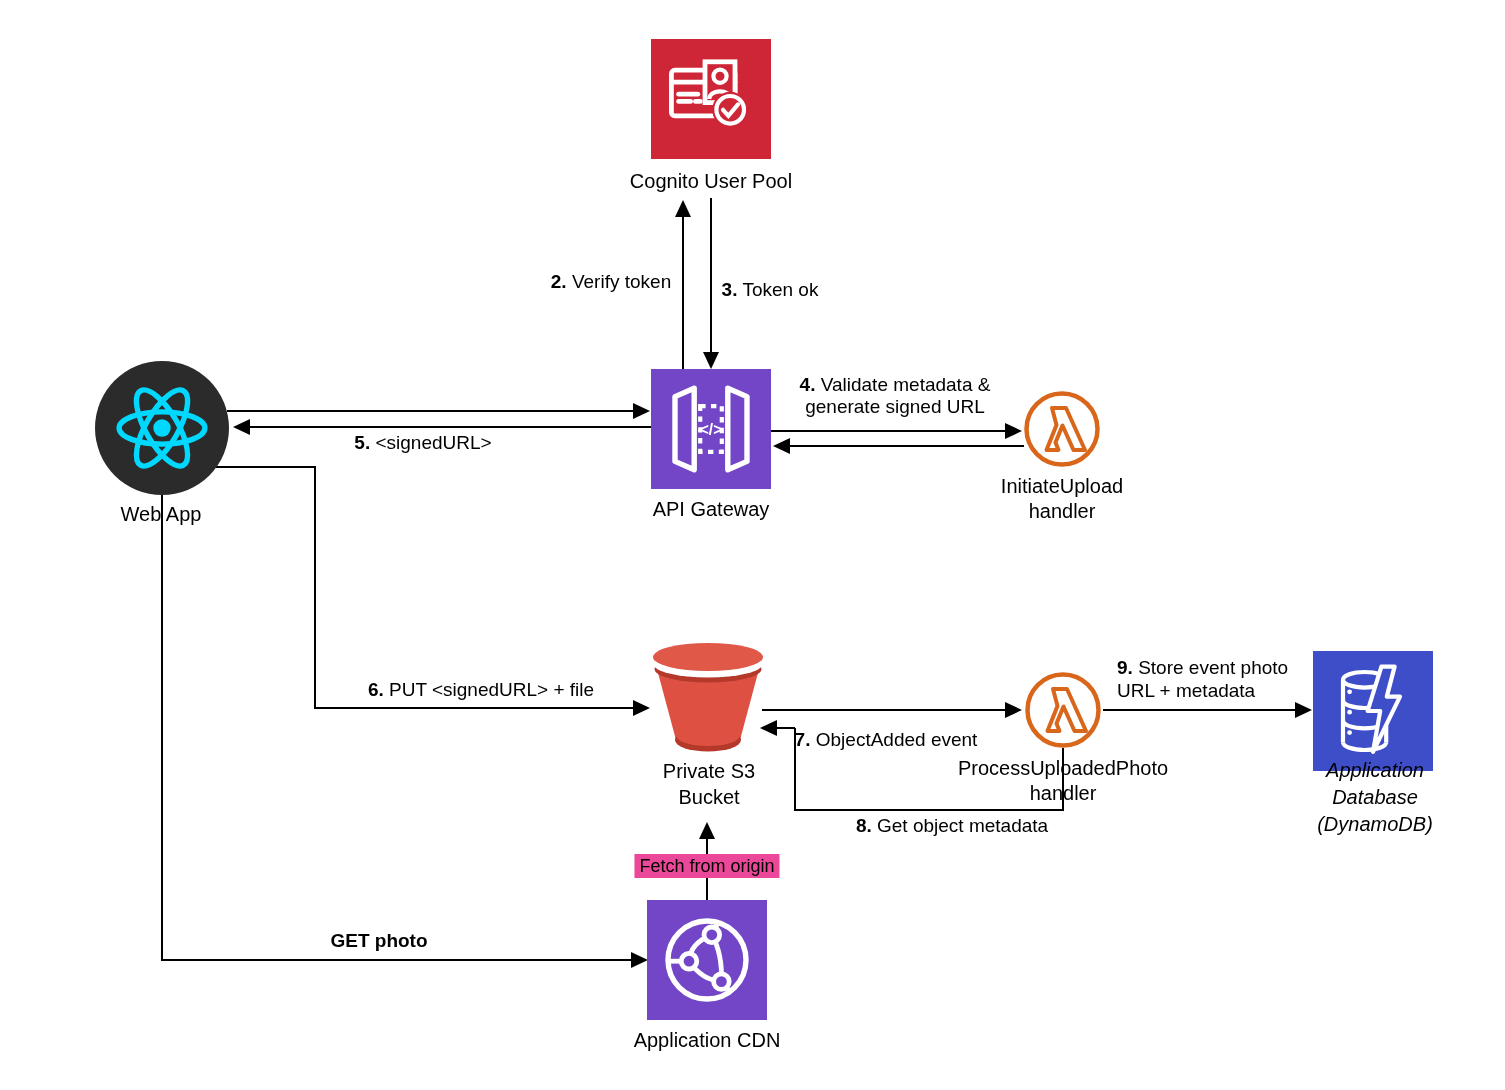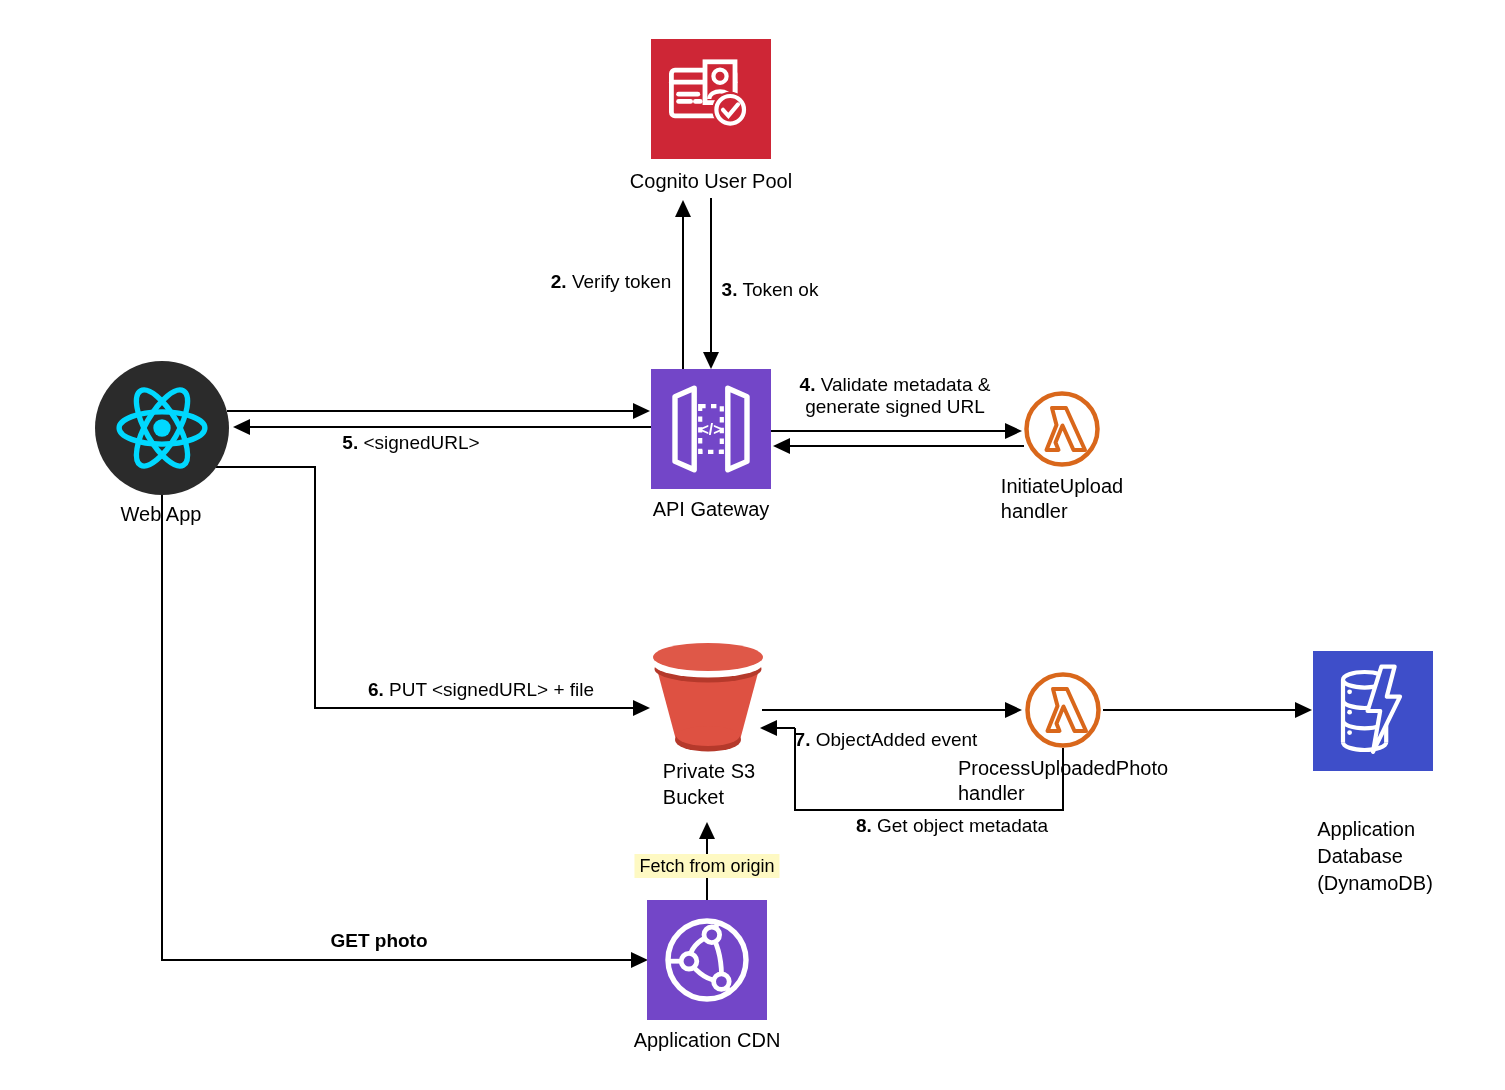--- a/index.html
+++ b/index.html
@@ -8,24 +8,24 @@
   .hl{position:absolute;height:2px;background:#000;}
   .vl{position:absolute;width:2px;background:#000;}
   .arr{position:absolute;width:0;height:0;}
   .arr-r{border-top:8px solid transparent;border-bottom:8px solid transparent;border-left:17px solid #000;}
   .arr-l{border-top:8px solid transparent;border-bottom:8px solid transparent;border-right:17px solid #000;}
   .arr-u{border-left:8px solid transparent;border-right:8px solid transparent;border-bottom:17px solid #000;}
   .arr-d{border-left:8px solid transparent;border-right:8px solid transparent;border-top:17px solid #000;}
   .lbl{position:absolute;transform:translate(-50%,-50%);font-size:19px;line-height:22px;
        white-space:pre;text-align:center;}
   .nlbl{position:absolute;transform:translate(-50%,-50%);font-size:20px;line-height:26px;
-        white-space:pre;text-align:left;}
+        white-space:pre;text-align:center;}
   .tl{transform:none;text-align:left;}
   .b{font-weight:bold;}
-  .bgw{background:#fef9c3;padding:1px 5px;}
+  .bgw{background:#ec4899;padding:1px 5px;}
   .node{position:absolute;}
   .sq{position:absolute;}
 </style>
 </head>
 <body>
 
 <div class="canvas">
 
   <div class="hl" style="left:227px;top:410px;width:406px;"></div>
   <div class="arr arr-r" style="left:633px;top:403px;"></div>
@@ -65,24 +65,26 @@
   <div class="arr arr-u" style="left:699px;top:822px;"></div>
 
   <div class="vl" style="left:161px;top:495px;height:465px;"></div>
   <div class="hl" style="left:161px;top:959px;width:470px;"></div>
   <div class="arr arr-r" style="left:631px;top:952px;"></div>
 
   <div class="lbl" style="left:611px;top:282px;"><span class="b">2.</span> <span>Verify token</span></div>
   <div class="lbl" style="left:770px;top:282px;margin-top:8px;"><span class="b">3.</span> <span>Token ok</span></div>
   <div class="lbl" style="left:895px;top:396px;"><span class="b">4.</span> <span>Validate metadata &amp;
 generate signed URL</span></div>
-  <div class="lbl" style="left:411px;top:443px;"><span class="b">5.</span> <span>&lt;signedURL&gt;</span></div>
+  <div class="lbl" style="left:423px;top:443px;"><span class="b">5.</span> <span>&lt;signedURL&gt;</span></div>
   <div class="lbl" style="left:481px;top:690px;"><span class="b">6.</span> <span>PUT &lt;signedURL&gt; + file</span></div>
   <div class="lbl" style="left:886px;top:692px;margin-top:48px;"><span class="b">7.</span> <span>ObjectAdded event</span></div>
   <div class="lbl" style="left:952px;top:826px;"><span class="b">8.</span> <span>Get object metadata</span></div>
+  <div class="lbl tl" style="left:1117px;top:656px;line-height:23px;"><span class="b">9.</span> <span>Store event photo
+URL + metadata</span></div>
   <div class="lbl bgw" style="left:707px;top:866px;font-size:18px;"><span>Fetch from origin</span></div>
   <div class="lbl" style="left:379px;top:941px;font-weight:bold;"><span>GET photo</span></div>
 
   <div class="node sq" style="left:651px;top:39px;width:120px;height:120px;background:#CE2636;">
     <svg width="120" height="120" viewBox="0 0 100 100">
       <g stroke="#fff" stroke-width="4" fill="none" stroke-linecap="round">
         <rect x="17" y="26" width="53" height="38" rx="3"></rect>
         <line x1="17" y1="36" x2="70" y2="36"></line>
         <line x1="23" y1="46" x2="39" y2="46"></line>
         <line x1="23" y1="52" x2="33" y2="52"></line>
@@ -162,21 +164,21 @@
         <path d="M25 41 A18 6.5 0 0 0 61 41"></path>
         <path d="M25 58 A18 6.5 0 0 0 61 58"></path>
         <path d="M25 76 A18 6.5 0 0 0 61 76"></path>
       </g>
       <circle cx="30.5" cy="34" r="2" fill="#fff"></circle>
       <circle cx="30.5" cy="51" r="2" fill="#fff"></circle>
       <circle cx="30.5" cy="68" r="2" fill="#fff"></circle>
       <path d="M57 13 L68 13 L61.5 38 L72.5 38 L50 84 L56 50 L45.5 50 Z" fill="#3E4EC9" stroke="#fff" stroke-width="3.5" stroke-linejoin="round"></path>
     </svg>
   </div>
-  <div class="nlbl" style="left:1375px;top:856px;line-height:27px;">Application
+  <div class="nlbl" style="left:1375px;top:797px;line-height:27px;font-style:italic;">Application
 Database
 (DynamoDB)</div>
 
   <div class="node sq" style="left:647px;top:900px;width:120px;height:120px;background:#7346C8;">
     <svg width="120" height="120" viewBox="0 0 100 100">
       <circle cx="50" cy="50" r="32.5" fill="none" stroke="#fff" stroke-width="4.5"></circle>
       <g stroke="#fff" stroke-width="4" fill="none">
         <path d="M54 29 Q36 36 35 51"></path>
         <path d="M35 51 Q46 67 62 68"></path>
         <path d="M62 68 Q63 45 54 29"></path>

